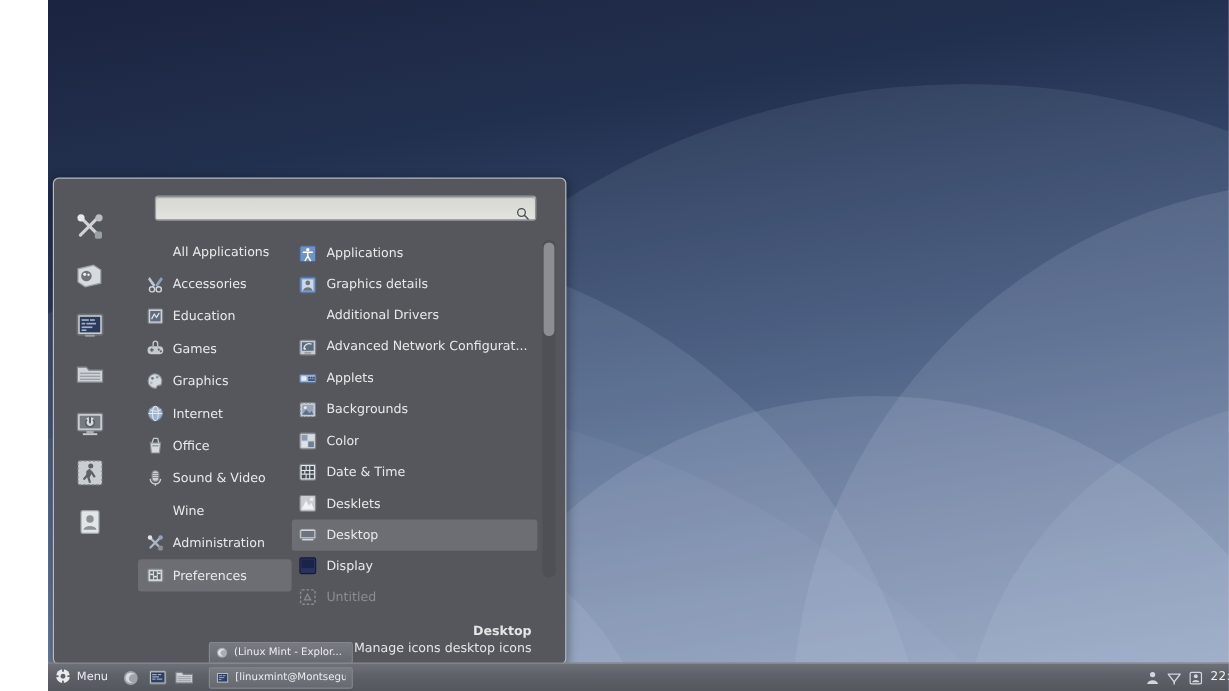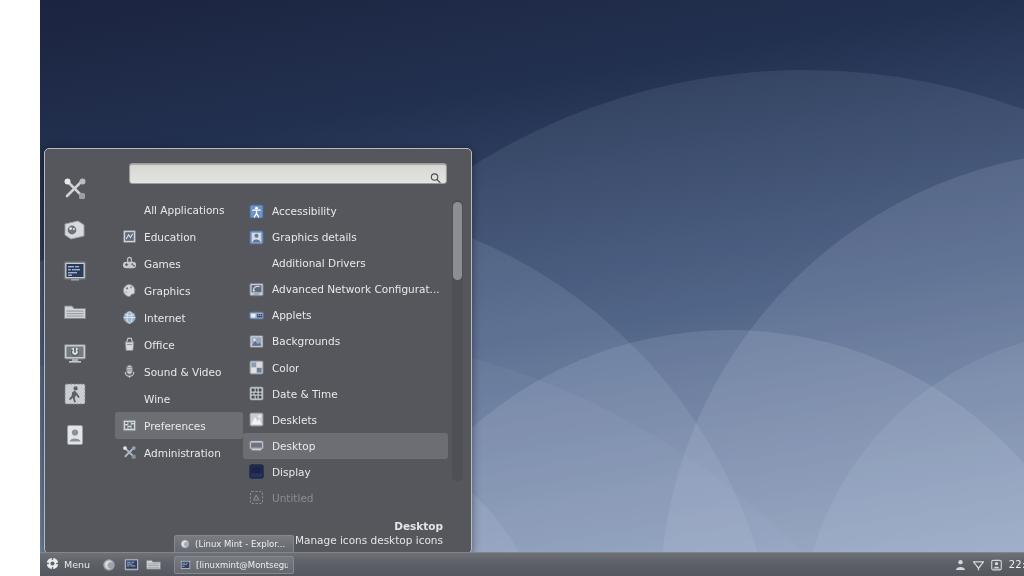--- a/index.html
+++ b/index.html
@@ -325,20 +325,31 @@
       <div id="columns">
 
         <div id="categories">
             <div class="cat-row">
               <span class="cat-icon blank"></span>
               <span>All Applications</span>
             </div>
             <div class="cat-row">
               <span class="cat-icon">
                 <svg width="15" height="15" viewBox="0 0 16 16">
+                  <path d="M3 2 L8 9 L6.4 11 L1.4 4 Z" fill="#b9c3d4"></path>
+                  <path d="M13 2 L8 9 L9.6 11 L14.6 4 Z" fill="#8fa0bd"></path>
+                  <circle cx="5" cy="13" r="2.3" fill="none" stroke="#cfd3d8" stroke-width="1.3"></circle>
+                  <circle cx="11" cy="13" r="2.3" fill="none" stroke="#cfd3d8" stroke-width="1.3"></circle>
+                </svg>
+              </span>
+              <span>Accessories</span>
+            </div>
+            <div class="cat-row">
+              <span class="cat-icon">
+                <svg width="15" height="15" viewBox="0 0 16 16">
                   <rect x="1.6" y="1.6" width="12.8" height="12.8" rx="1" fill="#cdd1d6" stroke="#7f858b"></rect>
                   <rect x="3.4" y="3.4" width="9.2" height="9.2" fill="#5f6a7d"></rect>
                   <path d="M4.6 10.6 L7 6.2 L9 9 L11.4 5" stroke="#dfe3e7" stroke-width="1.1" fill="none"></path>
                 </svg>
               </span>
               <span>Education</span>
             </div>
             <div class="cat-row">
               <span class="cat-icon">
                 <svg width="15" height="15" viewBox="0 0 16 16">
@@ -395,66 +406,66 @@
                   </g>
                   <path d="M3.4 8.6 A4.6 4.6 0 0 0 12.6 8.6" fill="none" stroke="#cdd1d6" stroke-width="1.2"></path>
                   <line x1="8" y1="12.6" x2="8" y2="14.6" stroke="#cdd1d6" stroke-width="1.2"></line>
                 </svg>
               </span>
               <span>Sound &amp; Video</span>
             </div>
             <div class="cat-row">
               <span class="cat-icon blank"></span>
               <span>Wine</span>
+            </div>
+            <div class="cat-row">
+              <span class="cat-icon">
+                <svg width="15" height="15" viewBox="0 0 16 16">
+                  <g stroke="#aeb7c6" stroke-width="2" stroke-linecap="round">
+                    <line x1="3" y1="3" x2="12" y2="12"></line>
+                    <line x1="12.6" y1="3" x2="3.6" y2="12"></line>
+                  </g>
+                  <circle cx="3.2" cy="3.2" r="2" fill="#e2e5e9"></circle>
+                  <circle cx="12.6" cy="3.2" r="2" fill="#93a3bd"></circle>
+                  <rect x="10.4" y="10.4" width="4.2" height="4.2" rx="1" fill="#8a9096"></rect>
+                </svg>
+              </span>
+              <span>Administration</span>
             </div>
             <div class="cat-row selected">
               <span class="cat-icon">
                 <svg width="15" height="15" viewBox="0 0 16 16">
                   <rect x="1.4" y="2.4" width="13.2" height="11.2" rx="1" fill="#d3d7dc" stroke="#7f858b"></rect>
                   <g fill="#5e656c">
                     <rect x="3.4" y="4.4" width="2.4" height="7"></rect>
                     <rect x="6.8" y="4.4" width="2.4" height="7"></rect>
                     <rect x="10.2" y="4.4" width="2.4" height="7"></rect>
                   </g>
                   <g fill="#e7eaee">
                     <rect x="3.4" y="6.4" width="2.4" height="1.4"></rect>
                     <rect x="6.8" y="8.4" width="2.4" height="1.4"></rect>
                     <rect x="10.2" y="5.4" width="2.4" height="1.4"></rect>
                   </g>
                 </svg>
               </span>
               <span>Preferences</span>
             </div>
-            <div class="cat-row">
-              <span class="cat-icon">
-                <svg width="15" height="15" viewBox="0 0 16 16">
-                  <g stroke="#aeb7c6" stroke-width="2" stroke-linecap="round">
-                    <line x1="3" y1="3" x2="12" y2="12"></line>
-                    <line x1="12.6" y1="3" x2="3.6" y2="12"></line>
-                  </g>
-                  <circle cx="3.2" cy="3.2" r="2" fill="#e2e5e9"></circle>
-                  <circle cx="12.6" cy="3.2" r="2" fill="#93a3bd"></circle>
-                  <rect x="10.4" y="10.4" width="4.2" height="4.2" rx="1" fill="#8a9096"></rect>
-                </svg>
-              </span>
-              <span>Administration</span>
-            </div>
           </div>
 
         <div id="apps-wrap">
           <div id="apps">
               <div class="app-row">
                 <span class="app-icon">
                   <svg width="15" height="15" viewBox="0 0 16 16">
                     <rect x="1" y="1" width="14" height="14" rx="1.6" fill="#6f93c4" stroke="#46659a"></rect>
                     <circle cx="8" cy="4.4" r="1.5" fill="#ffffff"></circle>
                     <path d="M4 6.6 L12 6.6 M8 6.6 L8 10 M8 10 L5.6 14 M8 10 L10.4 14" stroke="#ffffff" stroke-width="1.3" fill="none" stroke-linecap="round"></path>
                   </svg>
                 </span>
-                <span class="app-label">Accessibility</span>
+                <span class="app-label">Applications</span>
               </div>
               <div class="app-row">
                 <span class="app-icon">
                   <svg width="15" height="15" viewBox="0 0 16 16">
                     <rect x="1" y="1" width="14" height="14" rx="1.6" fill="#7a9ac6" stroke="#4e6d9e"></rect>
                     <rect x="3" y="3" width="10" height="10" fill="#cfd8e4"></rect>
                     <circle cx="8" cy="6.2" r="2.1" fill="#6a7686"></circle>
                     <path d="M3.8 13 C4.6 9 11.4 9 12.2 13 Z" fill="#6a7686"></path>
                   </svg>
                 </span>

